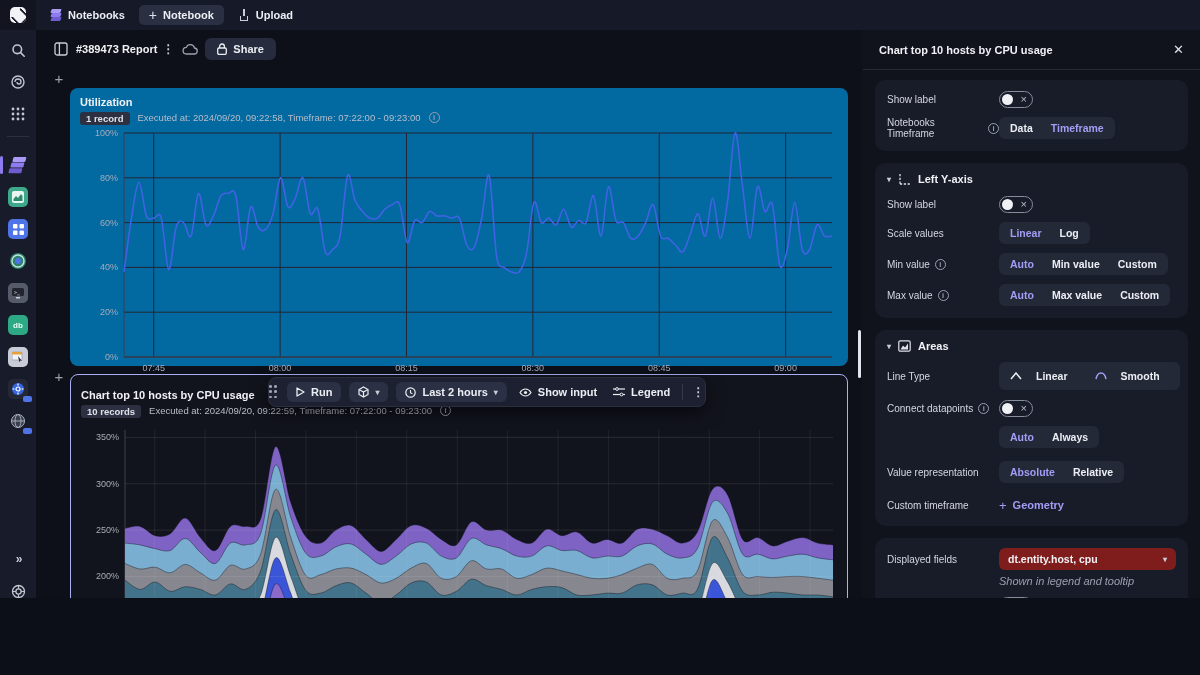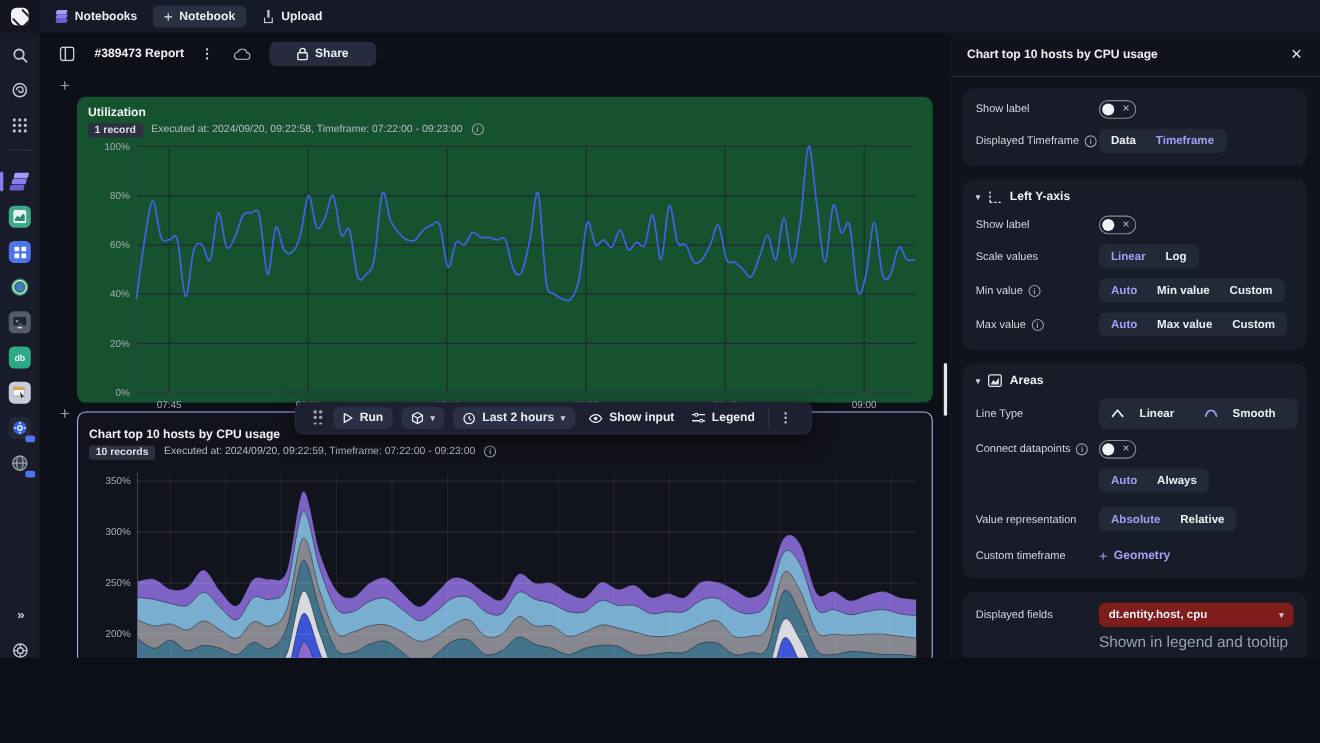--- a/index.html
+++ b/index.html
@@ -31,44 +31,44 @@
   .ric svg { display:block; }
   .sel-bar { position:absolute; left:-6px; top:3px; width:3px; height:18px; border-radius:2px; background:#8d7bf0; }
   .sq { width:20px; height:20px; border-radius:5px; display:flex; align-items:center; justify-content:center; font-size:8px; font-weight:700; }
   .rail .spacer { flex:1; }
   .avatar { width:18px; height:18px; border-radius:50%; background:#9aa0b0; color:#1a1d2b; font-size:10px; font-weight:700; display:flex; align-items:center; justify-content:center; }
   .chev2 { color:#c9cdd8; font-size:12px; letter-spacing:-2px; font-weight:700; }
   .mini-badge { position:absolute; right:-2px; bottom:-1px; width:9px; height:6px; border-radius:2px; background:#4f74e8; }
 
   
   .main { position:absolute; left:36px; top:30px; width:826px; height:645px; background:#0e1019; overflow:hidden; }
-  .doc-header { position:absolute; left:0; top:0; width:100%; height:38px; display:flex; align-items:center; padding:0 14px; gap:14px; }
+  .doc-header { position:absolute; left:0; top:0; width:100%; height:38px; display:flex; align-items:center; padding:0 14px; gap:4px; }
   .icon-btn { width:22px; height:22px; border-radius:5px; display:flex; align-items:center; justify-content:center; color:#c9cdd8; }
   .doc-title { font-size:11px; font-weight:700; color:#f0f1f5; }
   .kebab { color:#c9cdd8; font-size:12px; font-weight:700; width:14px; text-align:center; }
-  .pill-btn { display:flex; align-items:center; gap:6px; background:#262b3d; border-radius:6px; padding:5px 25px;
+  .pill-btn { display:flex; align-items:center; gap:6px; background:#262b3d; border-radius:6px; padding:5px 12px;
     font-size:11px; font-weight:700; color:#eceef4; }
   .doc-actions { margin-left:auto; display:flex; gap:8px; }
 
   .add-plus { position:absolute; left:16px; width:14px; height:14px; color:#9aa0b0; font-size:15px; line-height:13px; text-align:center; }
 
-  .cell { position:absolute; left:34px; width:778px; background:#14532d; border-radius:8px; padding:6px 8px; }
+  .cell { position:absolute; left:34px; width:778px; background:#0369a1; border-radius:8px; padding:6px 8px; }
   .cell1 { top:58px; height:278px; }
   .cell2 { top:344px; height:370px; border:1.5px solid #a9b1f2; background:#12141d; }
   .cell-title { font-size:11px; font-weight:700; color:#f0f1f5; margin:2px 0 4px 2px; }
   .meta-row { display:flex; align-items:flex-start; gap:8px; margin-left:2px; }
   .rec-badge { background:#2c3040; color:#dfe2ea; border-radius:3px; padding:1px 6px; font-size:9.5px; font-weight:700; }
   .exec-txt { font-size:9.5px; color:#b9bdc9; }
   .info-i { width:11px; height:11px; border:1px solid #9aa0b0; border-radius:50%; color:#9aa0b0; font-size:7.5px;
     display:inline-flex; align-items:center; justify-content:center; font-weight:700; flex:none; }
   .info-i:before { content:"i"; }
 
   
-  .runbar { position:absolute; left:232px; top:335px; z-index:10; display:flex; align-items:center; gap:8px;
-    background:#1c2030; border:1px solid #2a2e3e; border-radius:8px; padding:4px 16px; box-shadow:0 6px 18px rgba(0,0,0,.55);
+  .runbar { position:absolute; left:232px; top:347px; z-index:10; display:flex; align-items:center; gap:8px;
+    background:#1c2030; border:1px solid #2a2e3e; border-radius:8px; padding:4px 0; box-shadow:0 6px 18px rgba(0,0,0,.55);
     font-size:11px; font-weight:700; color:#eceef4; }
   .rb-pill { display:flex; align-items:center; gap:6px; background:#2b3044; border-radius:6px; padding:4px 9px; }
   .rb-plain { display:flex; align-items:center; gap:6px; padding:4px 4px; }
   .rb-sep { width:1px; height:16px; background:#343a4c; }
   .drag-dots { width:10px; height:14px; display:grid; grid-template-columns:3px 3px; gap:2px; }
   .drag-dots i { width:2.5px; height:2.5px; border-radius:50%; background:#9aa0b0; }
   .chev-s { font-size:8px; color:#c9cdd8; }
 
   
   .scroll-thumb { position:absolute; right:1px; top:300px; width:3px; height:48px; border-radius:2px; background:#e3e5ee; }
@@ -91,21 +91,21 @@
   .seg span.sel { color:#a39df6; }
   .toggle-off { width:34px; height:17px; border:1px solid #878d9d; border-radius:9px; background:#181b28; position:relative; flex:none; }
   .toggle-off:before { content:""; position:absolute; left:2px; top:2px; width:11px; height:11px; border-radius:50%; background:#f0f1f5; }
   .toggle-off:after { content:"×"; position:absolute; right:5px; top:0px; font-size:11px; color:#b9bdc9; line-height:15px; }
   .toggle-on { width:34px; height:17px; border-radius:9px; background:#9089ec; position:relative; flex:none; }
   .toggle-on:before { content:"✓"; position:absolute; left:6px; top:1px; font-size:10px; color:#23263a; font-weight:700; }
   .toggle-on:after { content:""; position:absolute; right:2px; top:2px; width:11px; height:11px; border-radius:50%; background:#23263a; }
   .dropdown { width:196px; background:#7f1d1d; border-radius:6px; padding:5px 9px; font-size:10.5px; font-weight:700;
     color:#f0f1f5; display:flex; align-items:center; }
   .dropdown .dd-chev { margin-left:auto; font-size:8px; color:#c9cdd8; }
-  .helper { font-size:14px; color:#9aa0b0; margin:-4px 0 9px 112px; }
+  .helper { font-size:11px; color:#9aa0b0; margin:-4px 0 9px 112px;font-style:italic; }
   .link-btn { display:flex; align-items:center; gap:6px; color:#a39df6; font-size:11px; font-weight:700; }
   .indent { margin-left:112px; }
 </style>
 </head>
 <body>
 
 <div class="stage">
 
   <div class="topbar">
     <div class="logo-cell">
@@ -463,21 +463,21 @@
       <span class="panel-x">✕</span>
     </div>
 
     <div class="pcard">
       <div class="prow">
         <span class="plabel">Show label</span>
         <span class="toggle-off"></span>
       </div>
       <div class="prow">
         <span class="plabel">
-            <span>Displayed Timeframe</span>
+            <span>Notebooks Timeframe</span>
             <span class="info-i"></span>
           </span>
         <span class="seg">
           <span>Data</span>
           <span class="sel">Timeframe</span>
         </span>
       </div>
     </div>
 
     <div class="pcard">

